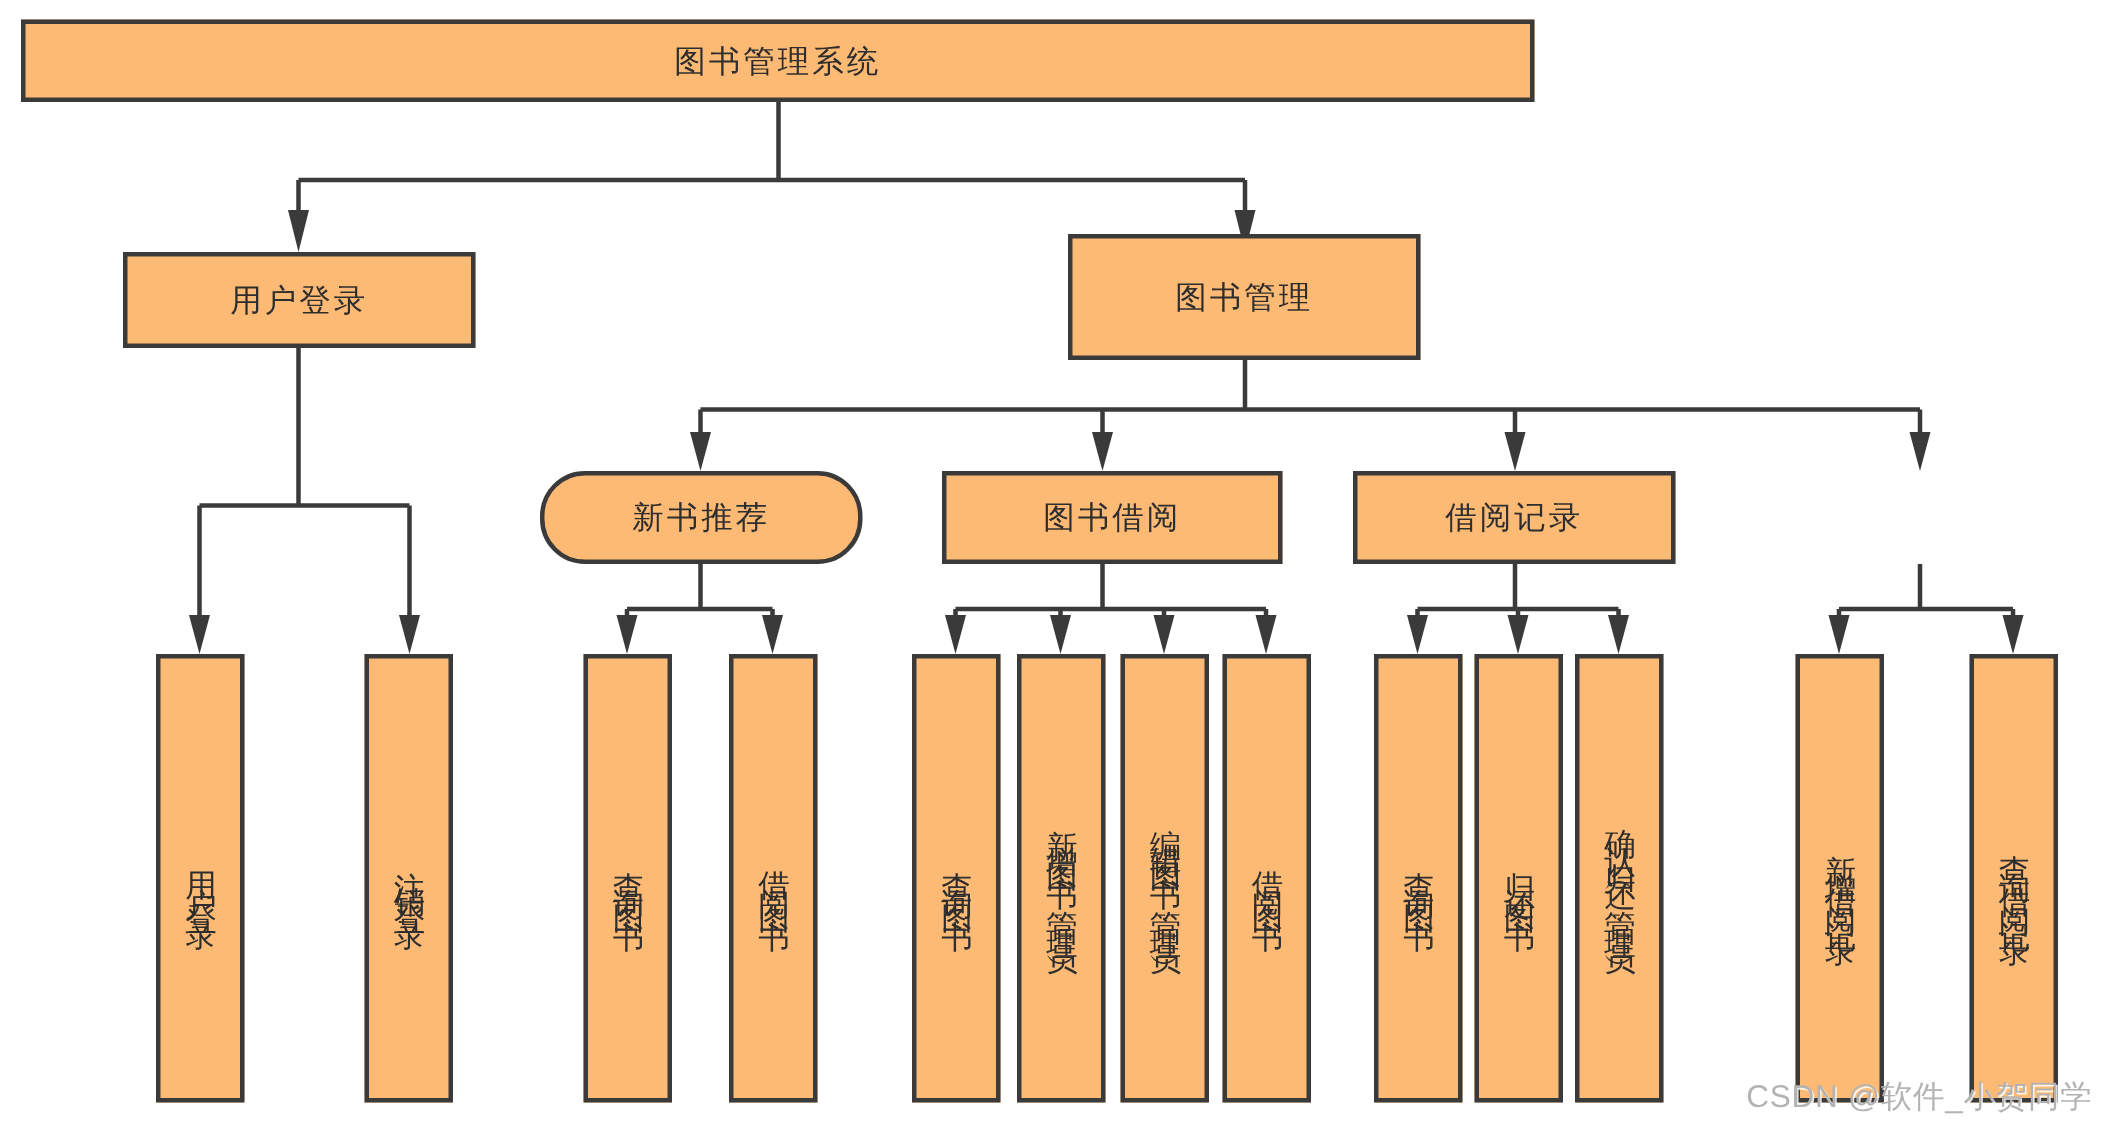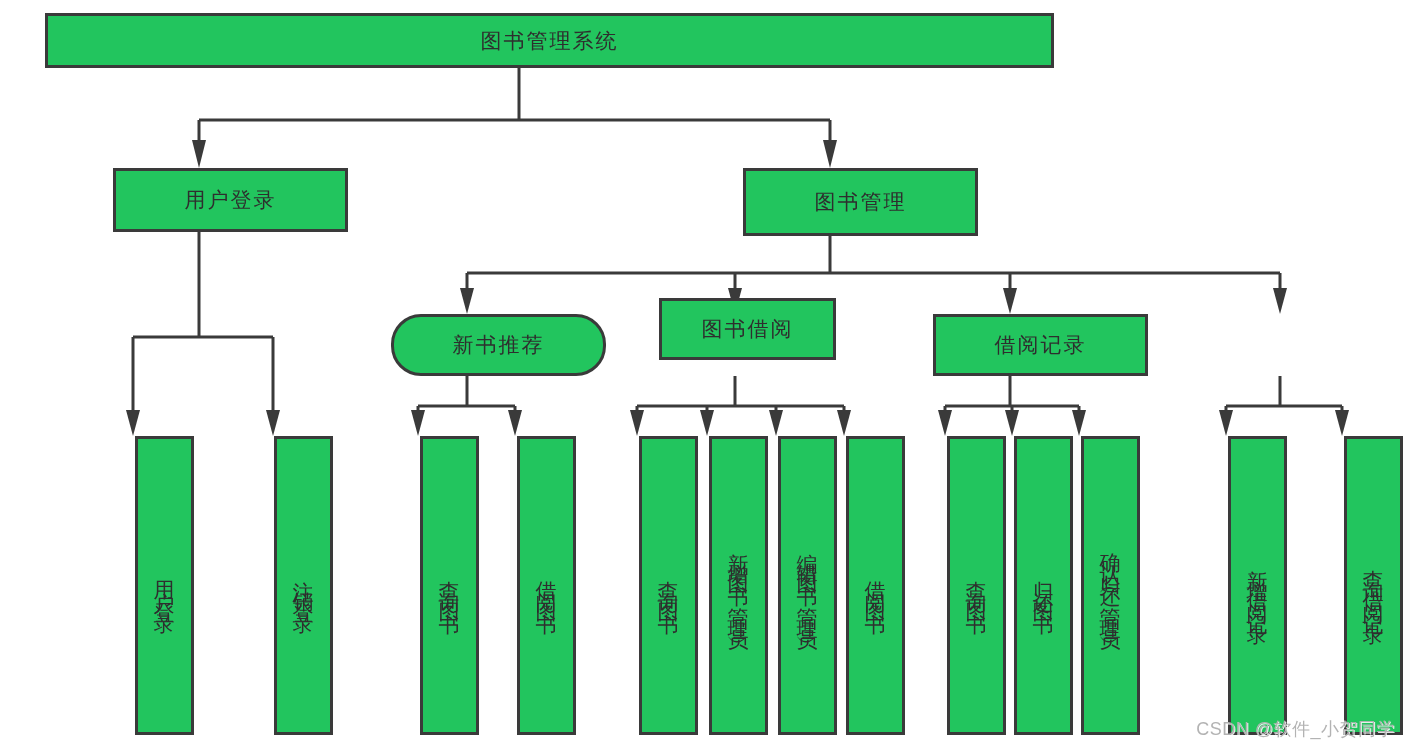--- a/index.html
+++ b/index.html
@@ -11,39 +11,38 @@
     overflow:hidden;
   }
   .connectors {
     position:absolute; left:0; top:0;
     color:var(--line,#3a3a3a);
   }
   .box {
     position:absolute;
     box-sizing:border-box;
     border:3px solid var(--line,#3a3a3a);
-    background:#22c55e;
+    background:#fdba74;
     display:flex; align-items:center; justify-content:center;
     color:var(--text,#2e2e2e);
     font-size:21px;
     letter-spacing:2px;
     white-space:nowrap;
-    margin-left:31px;
   }
   .vbox {
     writing-mode:vertical-rl;
     text-orientation:mixed;
     letter-spacing:11px;
     line-height:1;
     white-space:normal;
   }
   .watermark {
     position:absolute;
     right:10px; top:717px;
-    font-size:18px;
+    font-size:21px;
     letter-spacing:0.5px;
     color:var(--watermark,#b3b3b3);
     text-shadow:1px 1px 0 rgba(255,255,255,0.85);
     z-index:10;
     white-space:nowrap;
   }
 </style>
 </head>
 <body>
 
@@ -77,24 +76,24 @@
       <polygon points="1005,410 1019,410 1012,436"></polygon>
       <polygon points="1072,410 1086,410 1079,436"></polygon>
       <polygon points="1219,410 1233,410 1226,436"></polygon>
       <polygon points="1335,410 1349,410 1342,436"></polygon>
     </g>
   </svg>
 
   <div class="box" style="left:14px; top:13px; width:1009px; height:55px;">图书管理系统</div>
 
   <div class="box" style="left:82px; top:168px; width:235px; height:64px;">用户登录</div>
-  <div class="box" style="left:712px; top:168px; width:235px; height:68px;text-align:right;">图书管理</div>
+  <div class="box" style="left:712px; top:156px; width:235px; height:84px;text-align:right;">图书管理</div>
 
   <div class="box" style="left:360px; top:314px; width:215px; height:62px;border-radius:30px;">新书推荐</div>
-  <div class="box" style="left:628px; top:298px; width:177px; height:62px;">图书借阅</div>
+  <div class="box" style="left:628px; top:314px; width:227px; height:62px;">图书借阅</div>
   <div class="box" style="left:902px; top:314px; width:215px; height:62px;">借阅记录</div>
 
   <div class="box vbox" style="left:104px; top:436px; width:59px; height:299px;">用户登录</div>
   <div class="box vbox" style="left:243px; top:436px; width:59px; height:299px;">注销登录</div>
 
   <div class="box vbox" style="left:389px; top:436px; width:59px; height:299px;">查询图书</div>
   <div class="box vbox" style="left:486px; top:436px; width:59px; height:299px;">借阅图书</div>
 
   <div class="box vbox" style="left:608px; top:436px; width:59px; height:299px;">查询图书</div>
   <div class="box vbox" style="left:678px; top:436px; width:59px; height:299px;">新增图书（管理员）</div>

